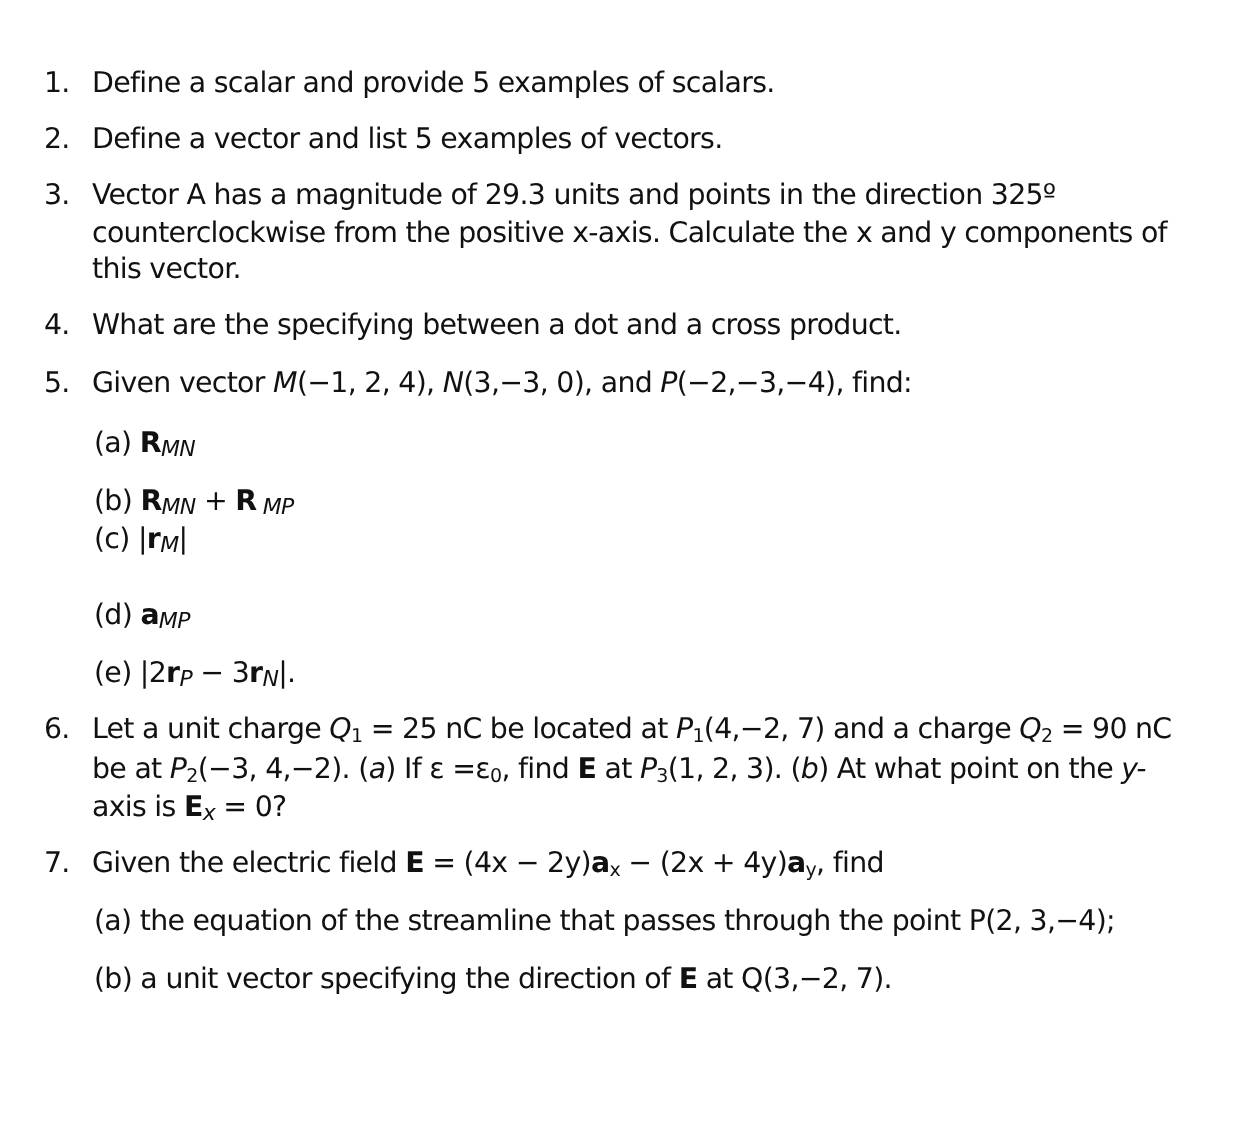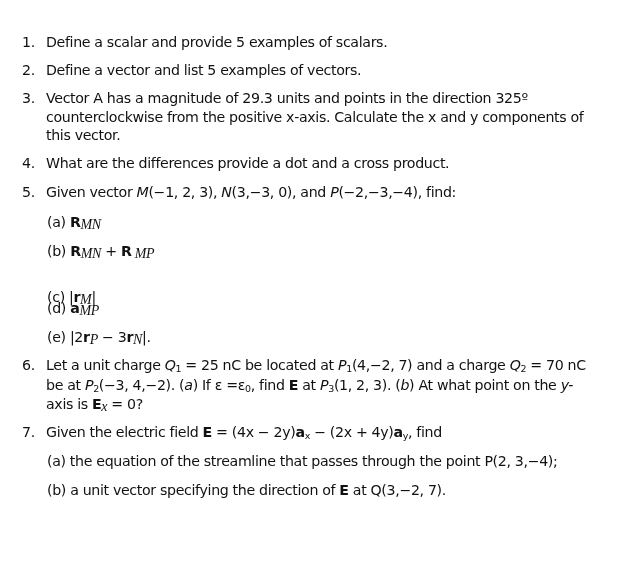--- a/index.html
+++ b/index.html
@@ -39,24 +39,23 @@
     .txt {
       left: 46px;
       text-align: center;
     }
     .sub {
       left: 47px;
     }
     .b { font-weight: bold; }
     .i { font-style: italic; }
     .s {
-      font-size: 14px;
+      font-size: 11px;
       font-style: italic;
       vertical-align: -2px;
-      font-family: Liberation Serif, serif;
     }
     .su {
       font-size: 9.5px;
       vertical-align: -2px;
     }
   </style>
 </head>
 <body>
 
 <div class="doc">
@@ -73,41 +72,41 @@
 
   <div>
     <span class="num" style="top:89px">3.</span>
     <span class="line txt" style="top:89px">Vector A has a magnitude of 29.3 units and points in the direction 325º</span>
     <span class="line txt" style="top:108px">counterclockwise from the positive x-axis. Calculate the x and y components of</span>
     <span class="line txt" style="top:126px">this vector.</span>
   </div>
 
   <div>
     <span class="num" style="top:154px">4.</span>
-    <span class="line txt" style="top:154px">What are the differences provide a dot and a cross product.</span>
+    <span class="line txt" style="top:154px">What are the specifying between a dot and a cross product.</span>
   </div>
 
   <div>
     <span class="num" style="top:183px">5.</span>
-    <span class="line txt" style="top:183px"><span>Given vector </span><span class="i">M</span><span>(−1, 2, 3), </span><span class="i">N</span><span>(3,−3, 0), and </span><span class="i">P</span><span>(−2,−3,−4), find:</span></span>
+    <span class="line txt" style="top:183px"><span>Given vector </span><span class="i">M</span><span>(−1, 2, 4), </span><span class="i">N</span><span>(3,−3, 0), and </span><span class="i">P</span><span>(−2,−3,−4), find:</span></span>
 
     <span class="line sub" style="top:213px"><span>(a) </span><span class="b">R</span><span class="s">MN</span></span>
 
     <span class="line sub" style="top:242px"><span>(b) </span><span class="b">R</span><span class="s">MN</span><span> + </span><span class="b">R</span><span class="s"> MP</span></span>
 
-    <span class="line sub" style="top:288px"><span>(c) </span><span>|</span><span class="b">r</span><span class="s">M</span><span>|</span></span>
+    <span class="line sub" style="top:261px"><span>(c) </span><span>|</span><span class="b">r</span><span class="s">M</span><span>|</span></span>
 
     <span class="line sub" style="top:299px"><span>(d) </span><span class="b">a</span><span class="s">MP</span></span>
 
     <span class="line sub" style="top:328px"><span>(e) </span><span>|2</span><span class="b">r</span><span class="s">P</span><span> − 3</span><span class="b">r</span><span class="s">N</span><span>|.</span></span>
   </div>
 
   <div>
     <span class="num" style="top:356px">6.</span>
-    <span class="line txt" style="top:356px"><span>Let a unit charge </span><span class="i">Q</span><span class="su">1</span><span> = 25 nC be located at </span><span class="i">P</span><span class="su">1</span><span>(4,−2, 7) and a charge </span><span class="i">Q</span><span class="su">2</span><span> = 70 nC</span></span>
+    <span class="line txt" style="top:356px"><span>Let a unit charge </span><span class="i">Q</span><span class="su">1</span><span> = 25 nC be located at </span><span class="i">P</span><span class="su">1</span><span>(4,−2, 7) and a charge </span><span class="i">Q</span><span class="su">2</span><span> = 90 nC</span></span>
 
     <span class="line txt" style="top:376px"><span>be at </span><span class="i">P</span><span class="su">2</span><span>(−3, 4,−2). (</span><span class="i">a</span><span>) If ε =ε</span><span class="su">0</span><span>, find </span><span class="b">E</span><span> at </span><span class="i">P</span><span class="su">3</span><span>(1, 2, 3). (</span><span class="i">b</span><span>) At what point on the </span><span class="i">y-</span></span>
 
     <span class="line txt" style="top:395px"><span>axis is </span><span class="b">E</span><span class="s">x</span><span> = 0?</span></span>
   </div>
 
   <div>
     <span class="num" style="top:423px">7.</span>
     <span class="line txt" style="top:423px"><span>Given the electric field </span><span class="b">E</span><span> = (4x − 2y)</span><span class="b">a</span><span class="su">x</span><span> − (2x + 4y)</span><span class="b">a</span><span class="su">y</span><span>, find</span></span>
 

